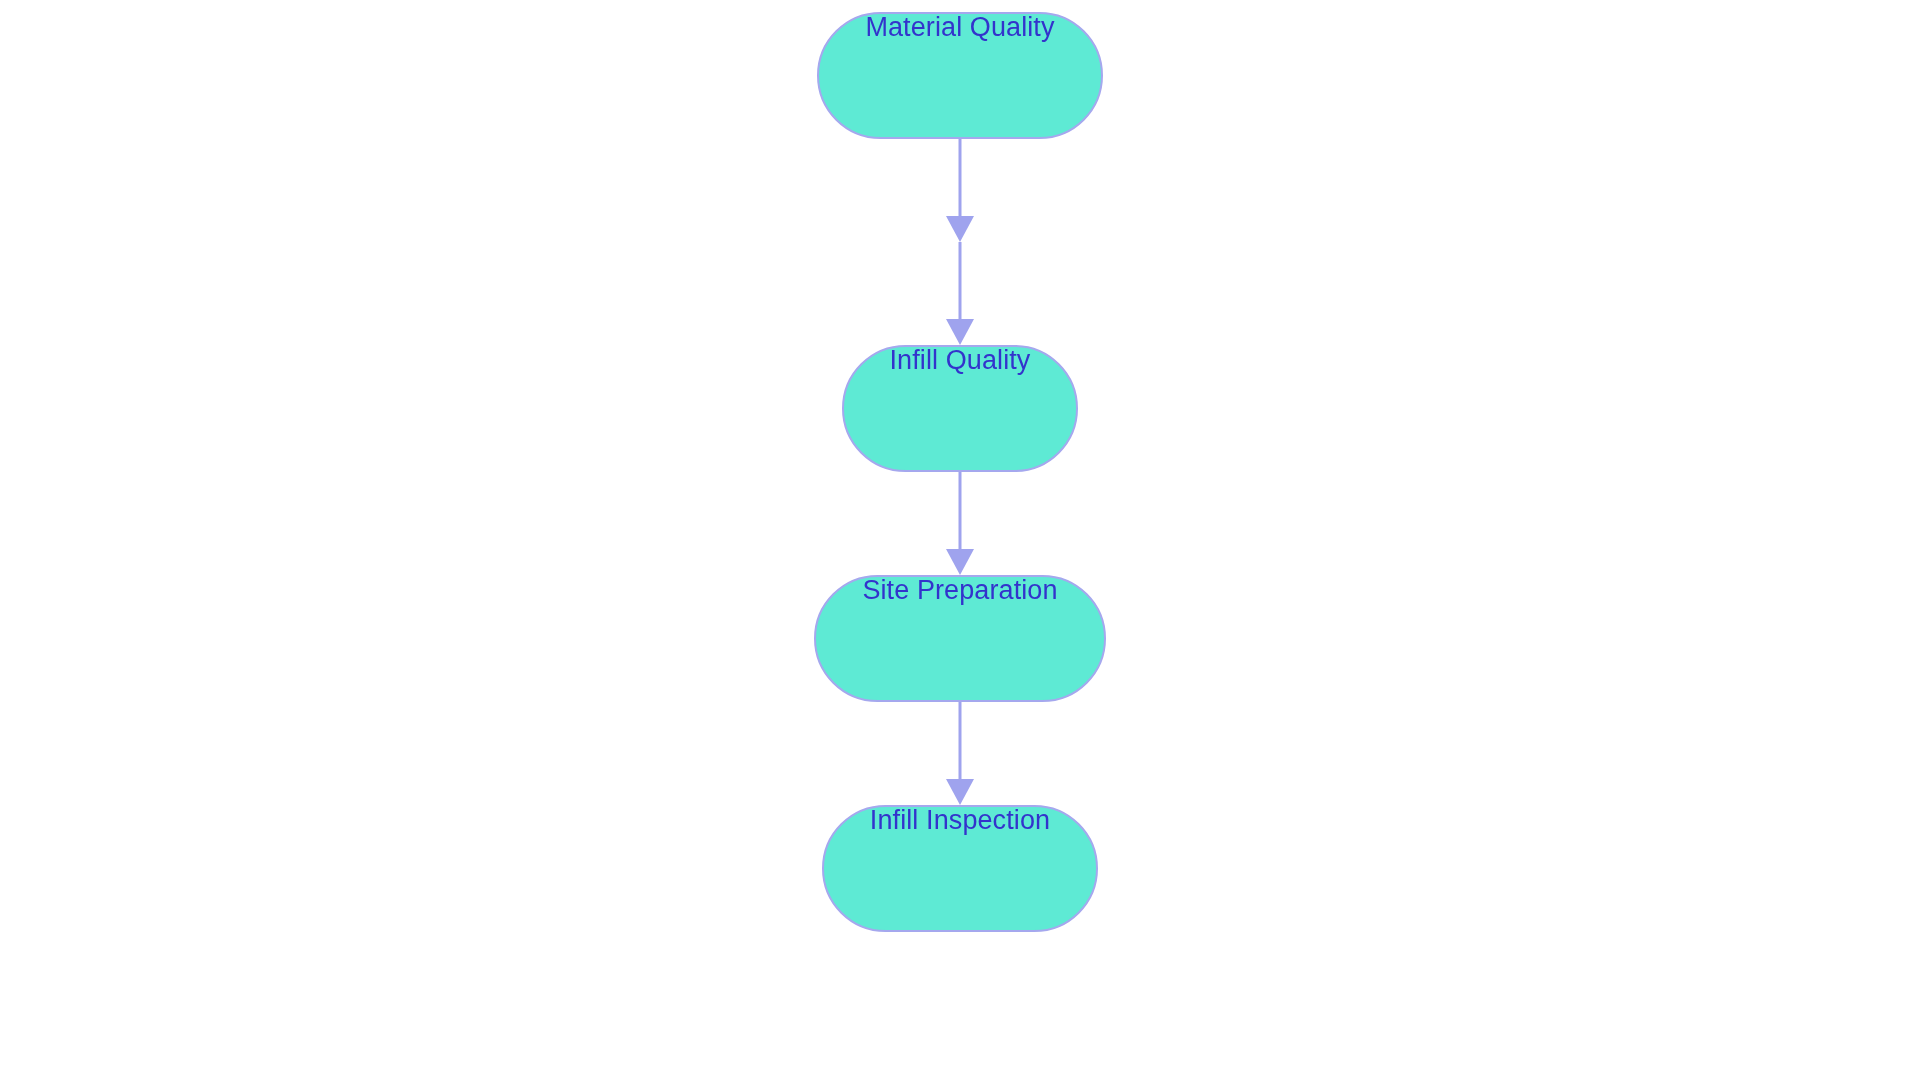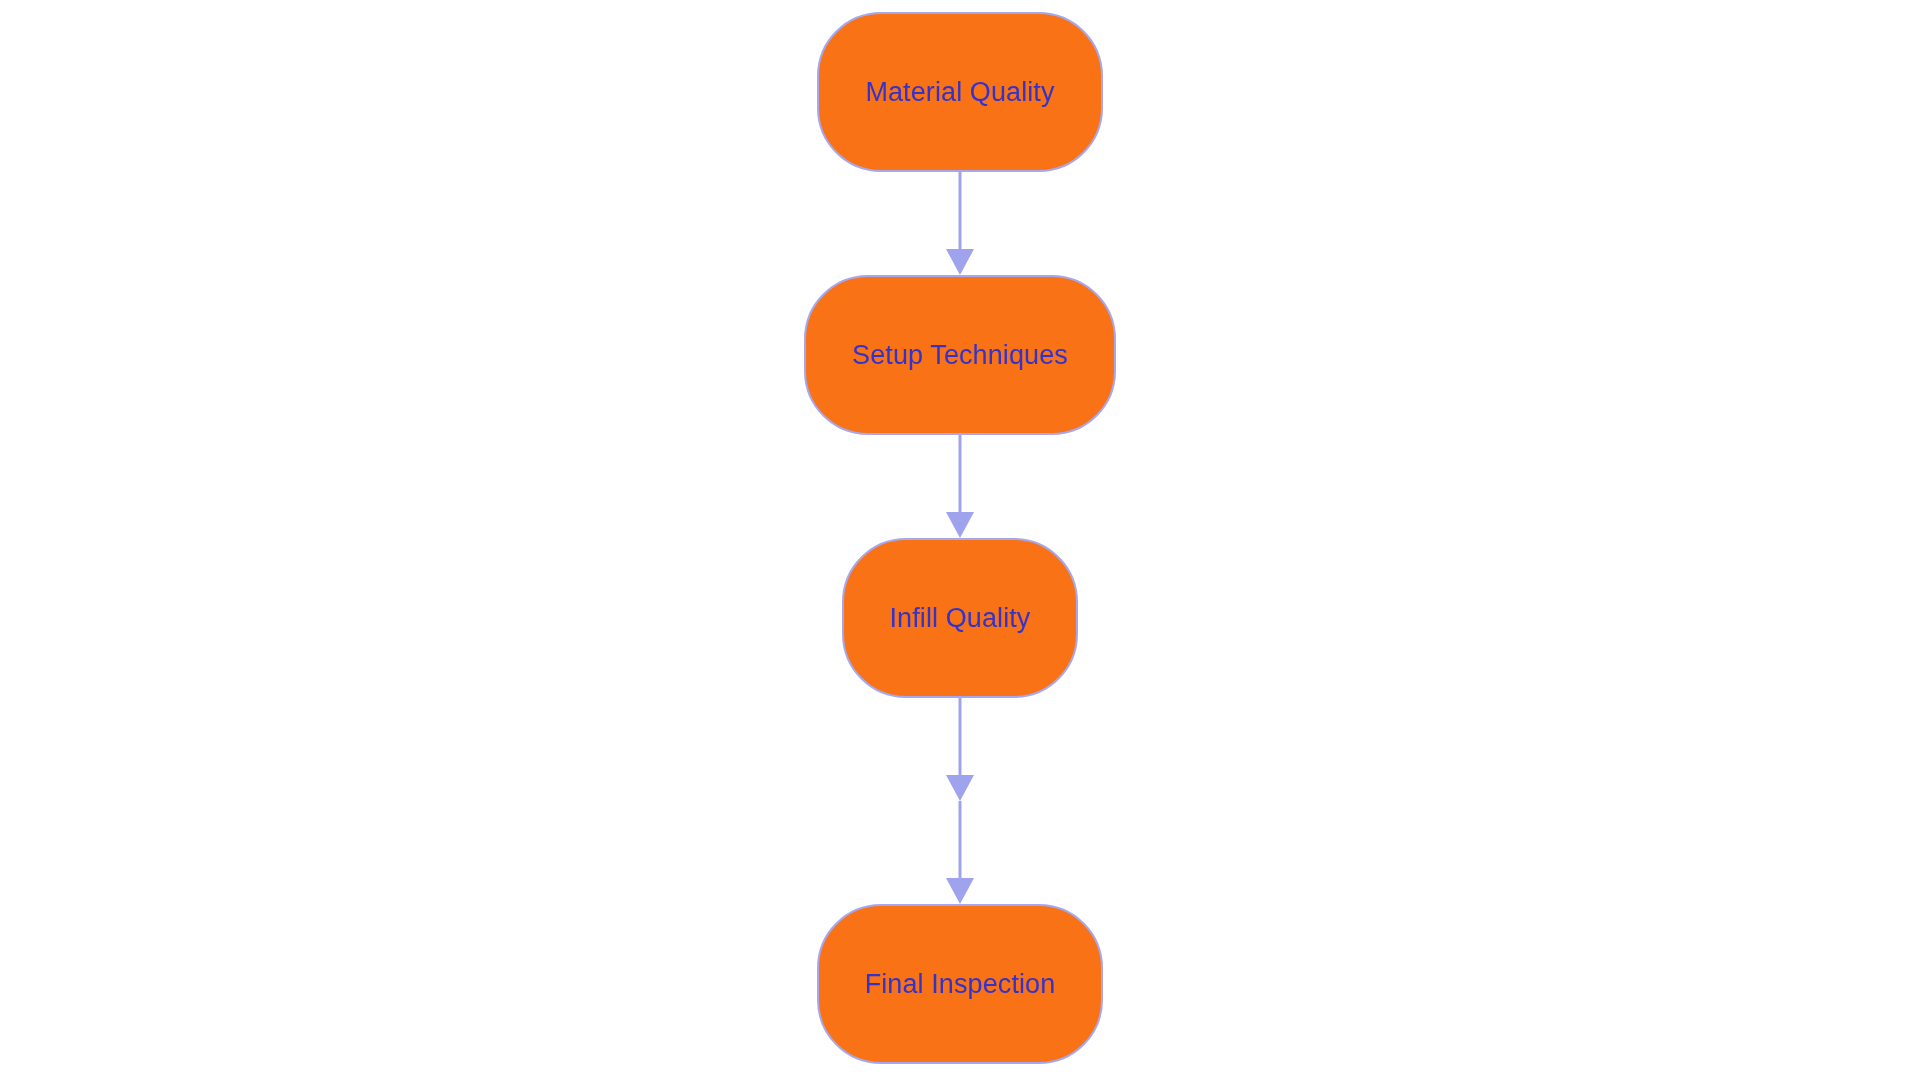--- a/index.html
+++ b/index.html
@@ -28,26 +28,25 @@
     width: 1920px;
     height: 1083px;
     display: flex;
     flex-direction: column;
     align-items: center;
   }
 
   .flow-node {
     box-sizing: border-box;
     display: flex;
-    align-items: center;
     justify-content: center;
-    background: #f97316;
+    background: #5eead4;
     border: 2px solid #a5a8ee;
     border-radius: 64px;
-    height: 160px;
+    height: 127px;
     padding: 0 46px;
     white-space: nowrap;
     flex: 0 0 auto;
   }
 
   .flow-node-label {
     color: #3333cc;
     font-size: 27px;
     font-weight: 400;
     letter-spacing: 0.1px;
@@ -97,42 +96,42 @@
 
     <div class="flow-node">
       <span class="flow-node-label">Material Quality</span>
     </div>
 
     <div class="flow-connector">
       <div class="connector-line"></div>
       <div class="connector-arrowhead"></div>
     </div>
 
-    <div class="flow-node">
-      <span class="flow-node-label">Setup Techniques</span>
-    </div>
 
     <div class="flow-connector">
       <div class="connector-line"></div>
       <div class="connector-arrowhead"></div>
     </div>
 
     <div class="flow-node">
       <span class="flow-node-label">Infill Quality</span>
     </div>
 
     <div class="flow-connector">
       <div class="connector-line"></div>
       <div class="connector-arrowhead"></div>
     </div>
 
+    <div class="flow-node">
+      <span class="flow-node-label">Site Preparation</span>
+    </div>
 
     <div class="flow-connector">
       <div class="connector-line"></div>
       <div class="connector-arrowhead"></div>
     </div>
 
     <div class="flow-node">
-      <span class="flow-node-label">Final Inspection</span>
+      <span class="flow-node-label">Infill Inspection</span>
     </div>
 
   </div>
 </div>
 
 </body></html>

